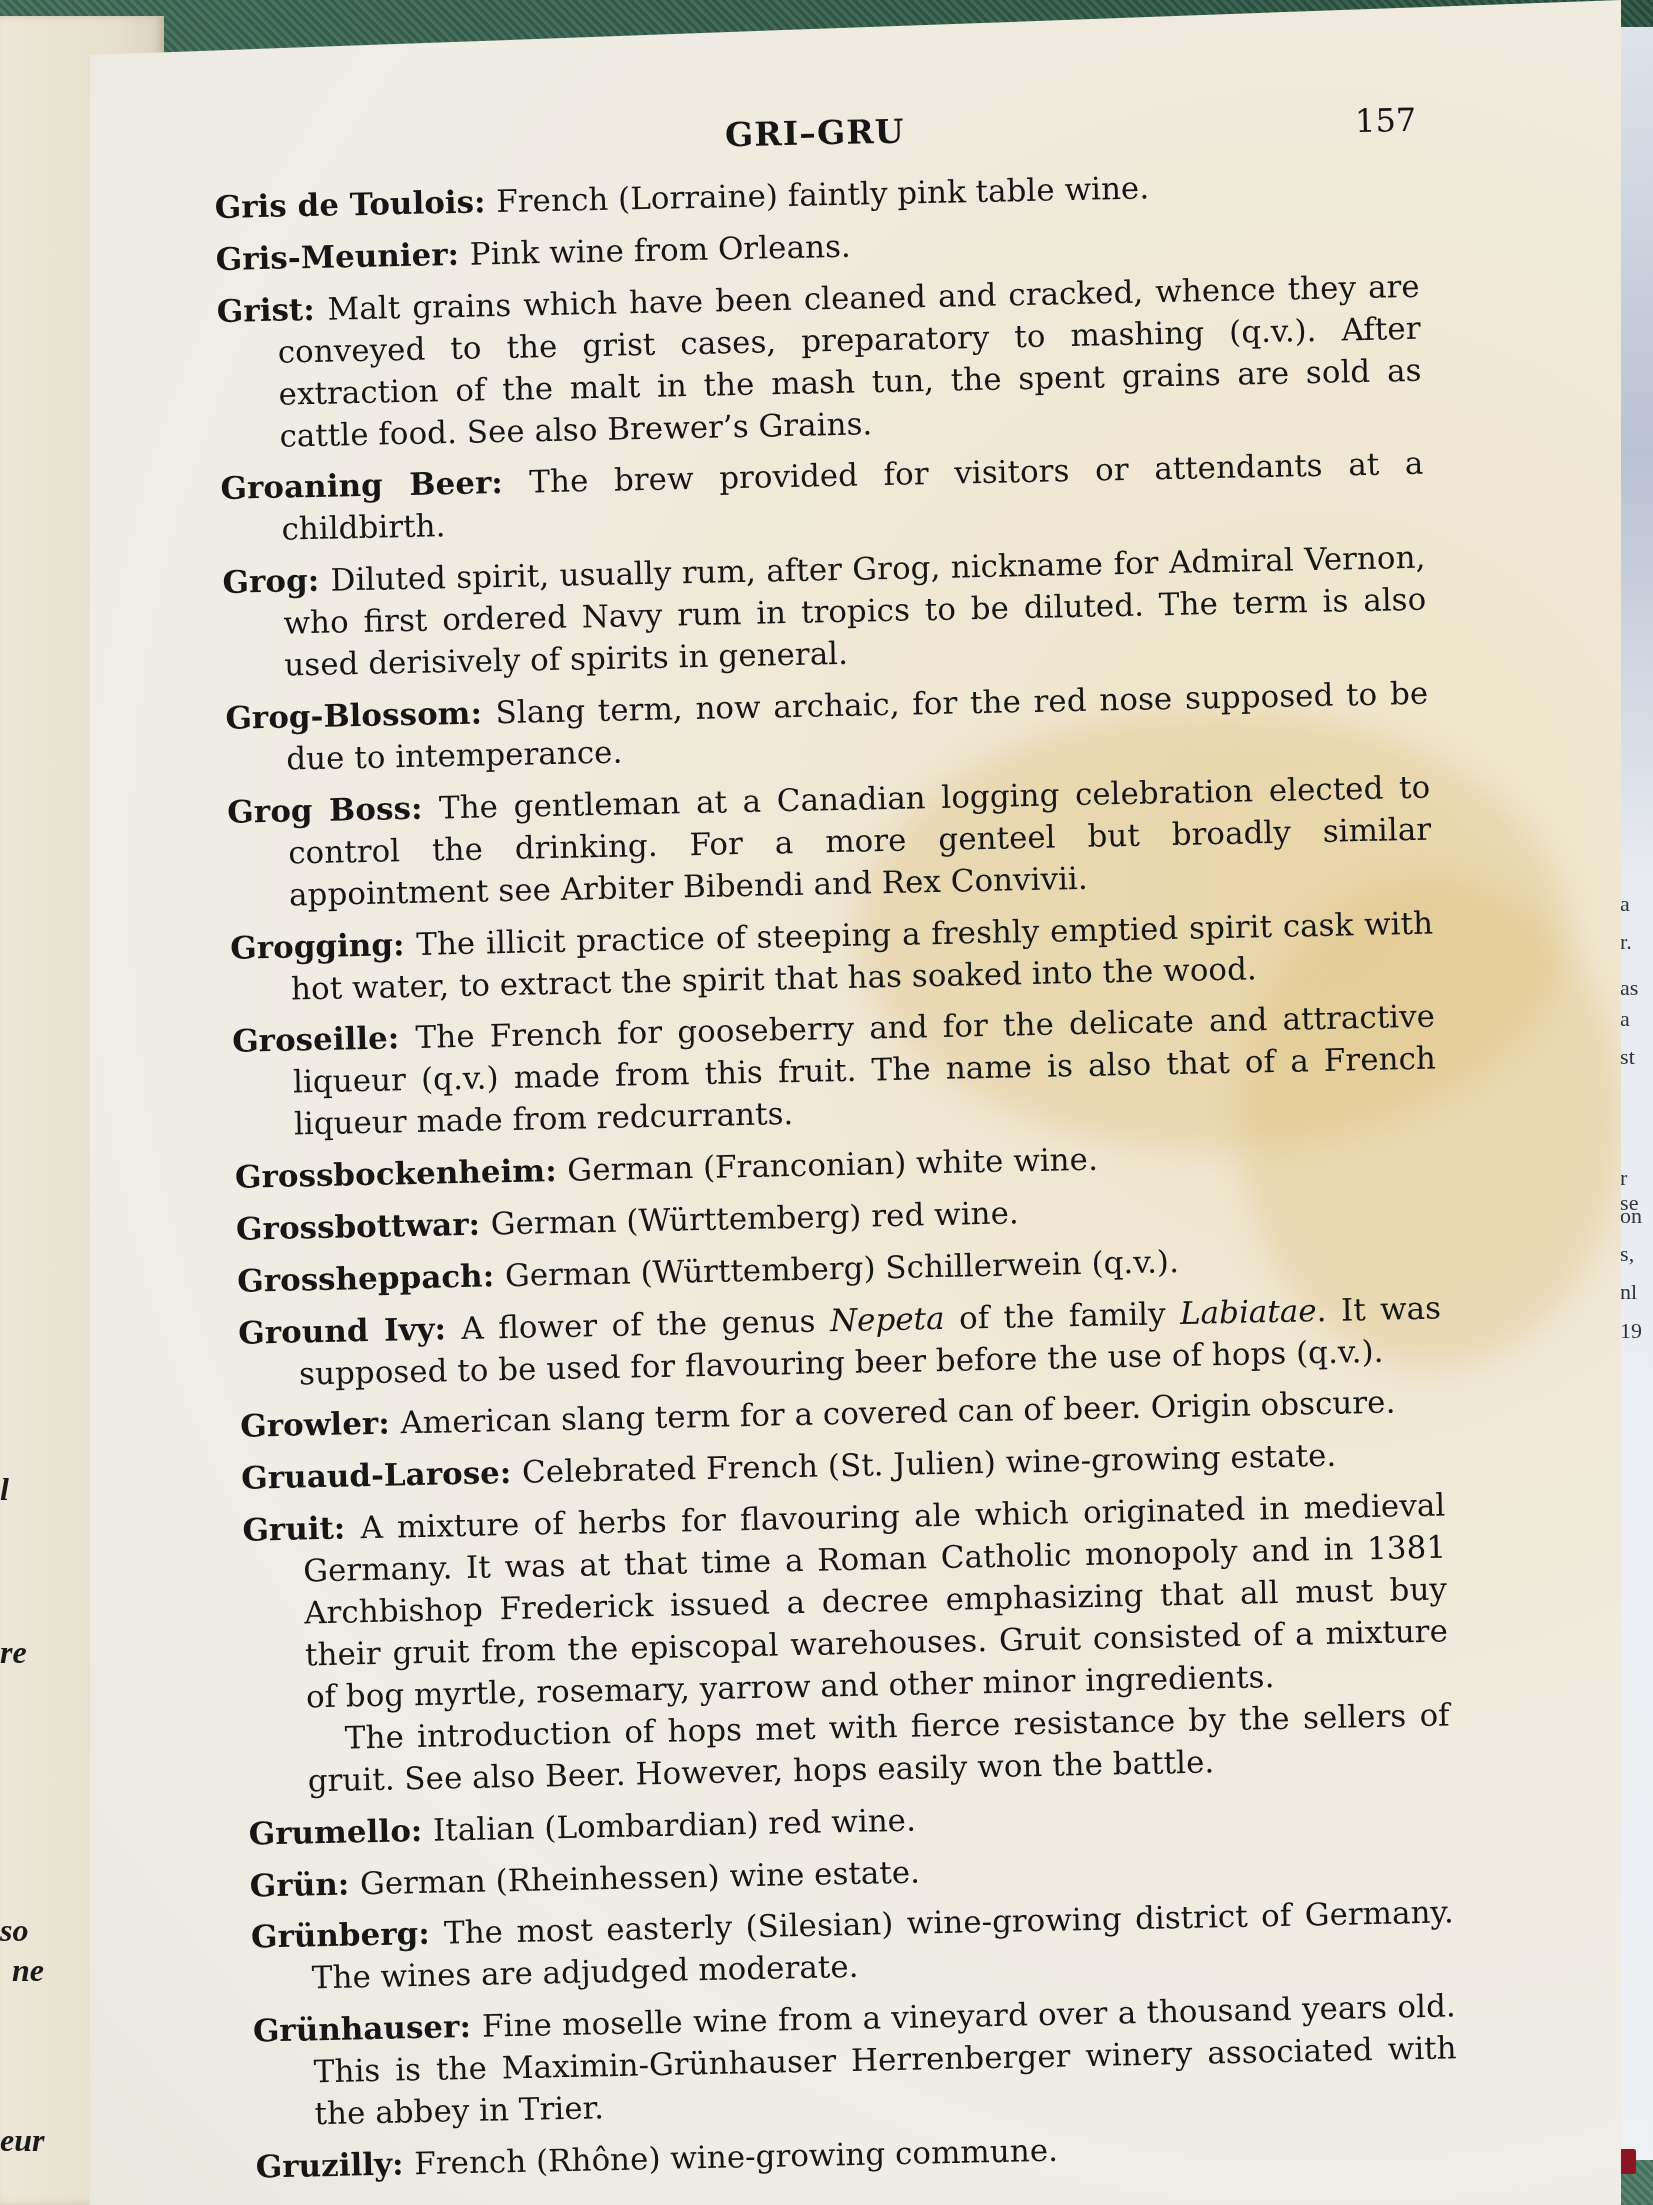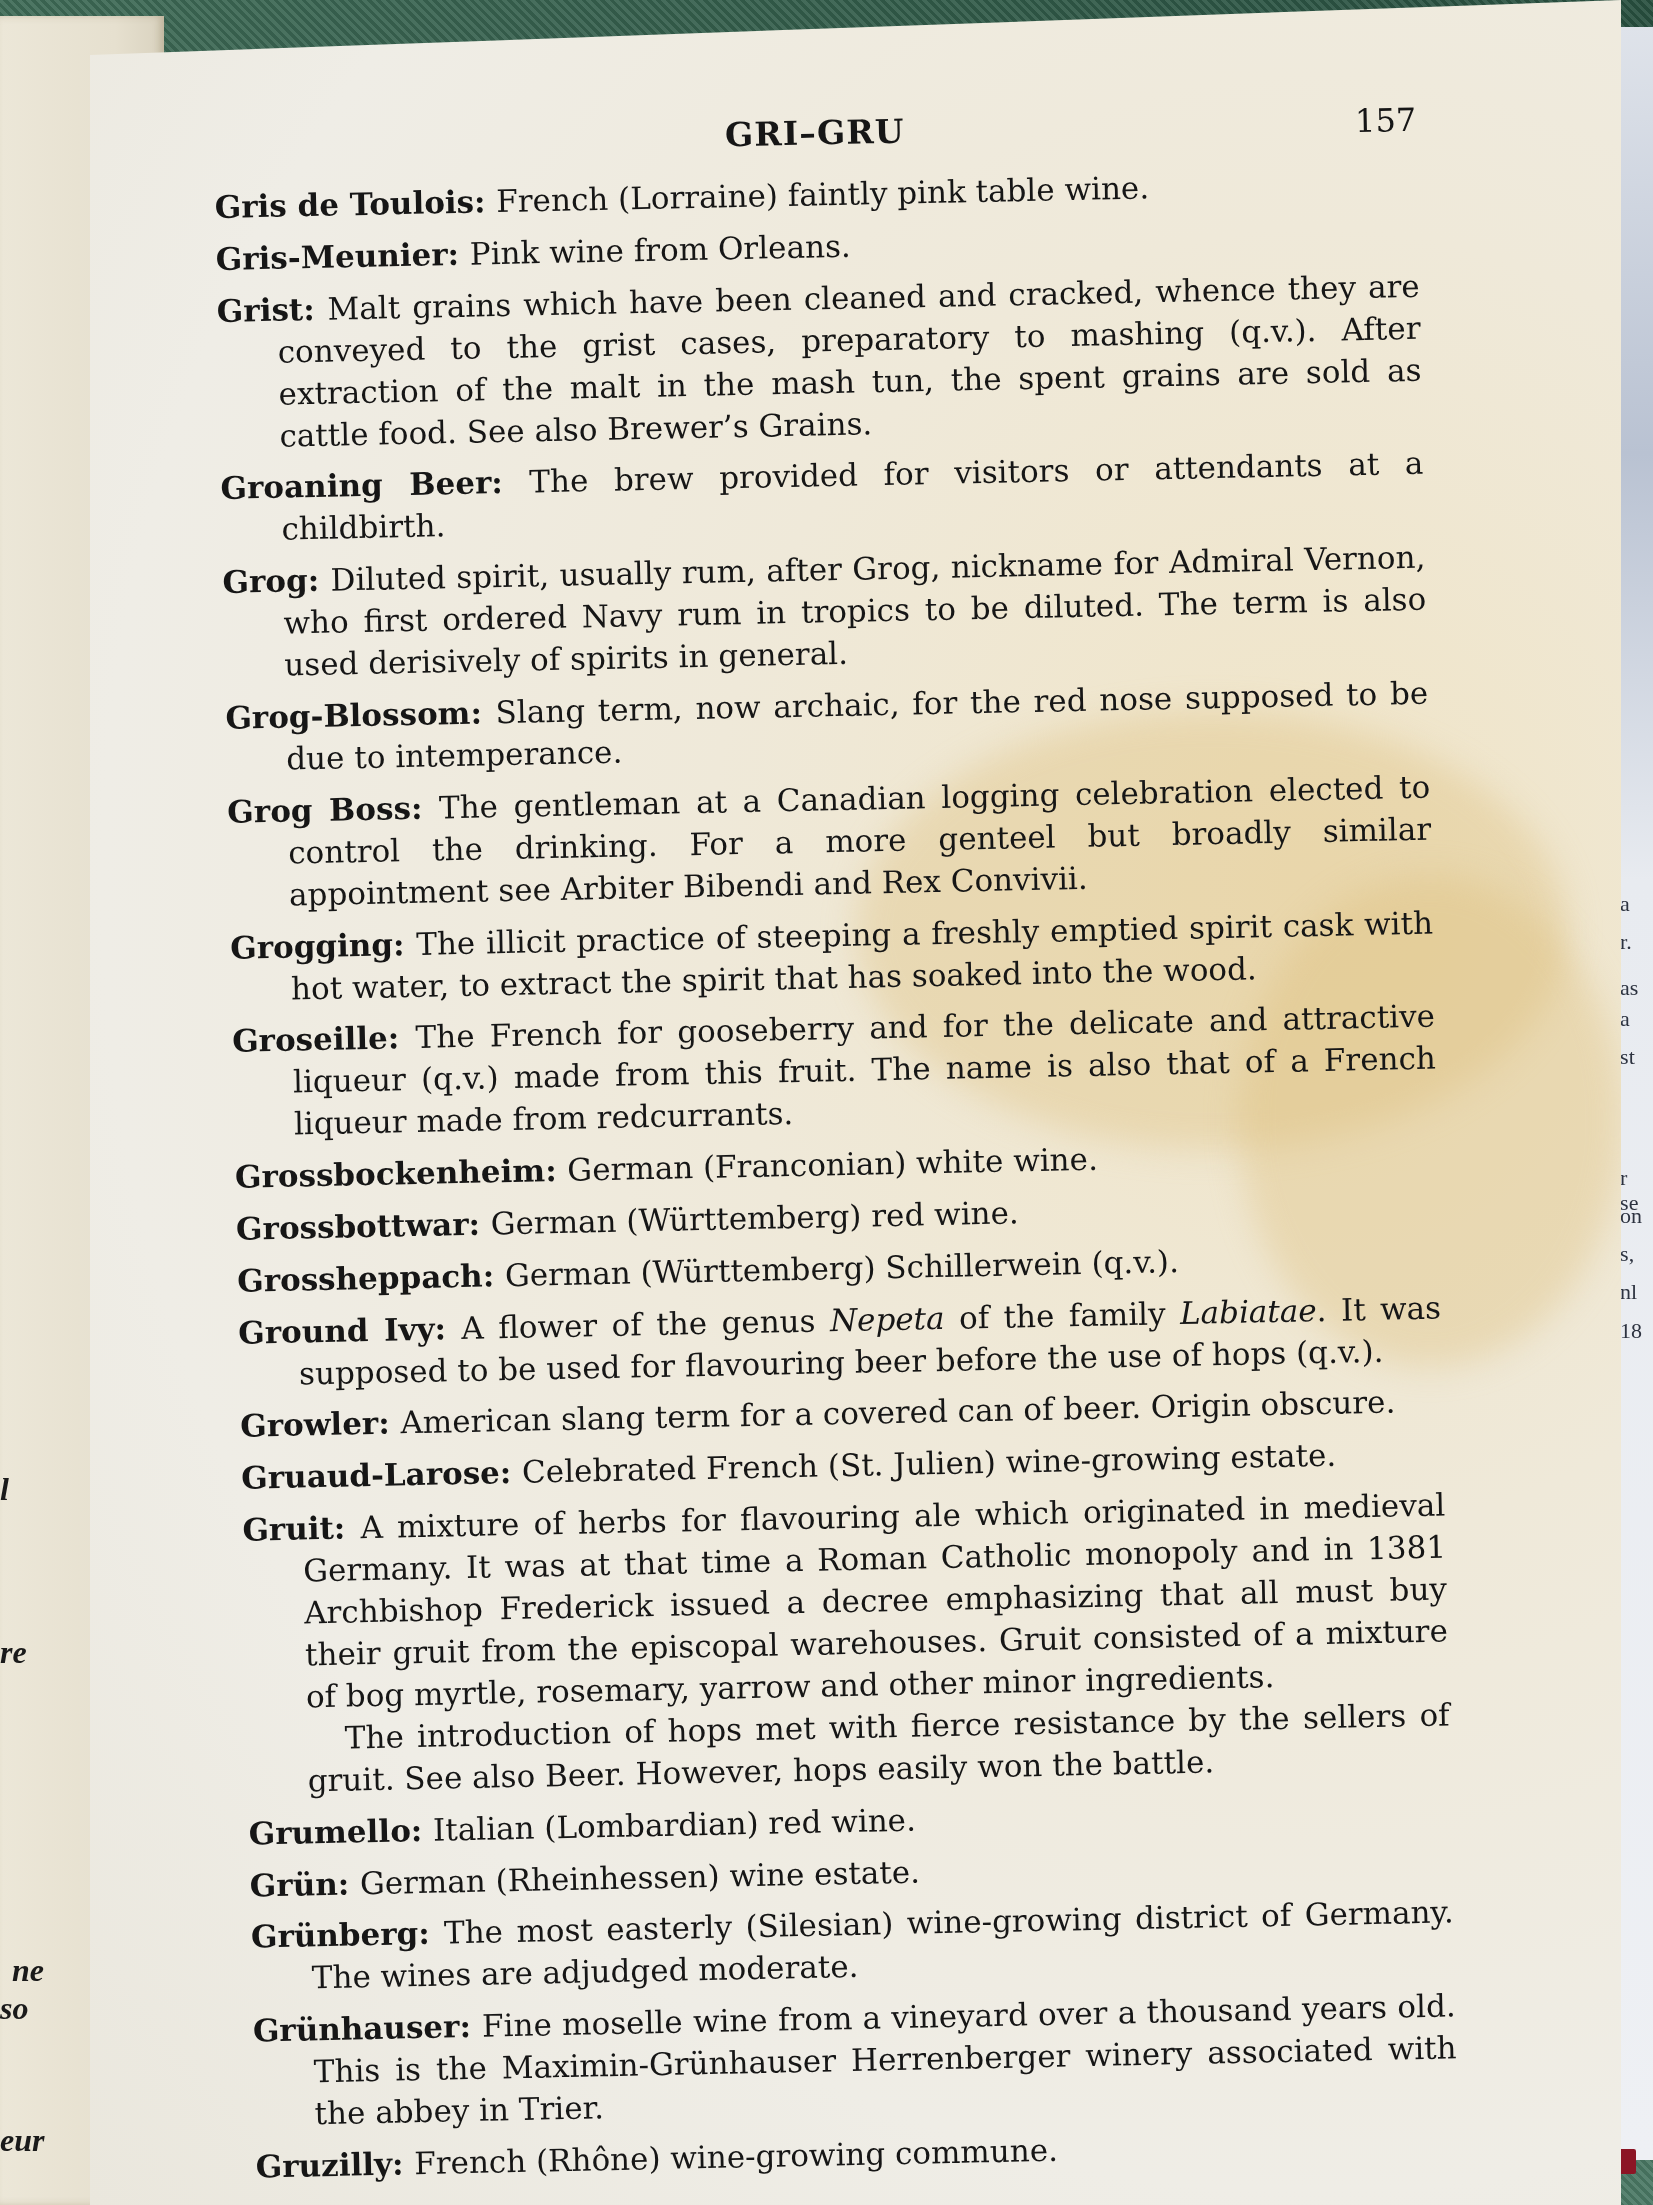--- a/index.html
+++ b/index.html
@@ -77,30 +77,30 @@
   <span class="frag" style="top:864px">a</span>
   <span class="frag" style="top:902px">r.</span>
   <span class="frag" style="top:948px">as</span>
   <span class="frag" style="top:979px">a</span>
   <span class="frag" style="top:1017px">st</span>
   <span class="frag" style="top:1163px">se</span>
   <span class="frag" style="top:1138px">r</span>
   <span class="frag" style="top:1176px">on</span>
   <span class="frag" style="top:1214px">s,</span>
   <span class="frag" style="top:1252px">nl</span>
-  <span class="frag" style="top:1291px">18</span>
+  <span class="frag" style="top:1291px">19</span>
 </div>
 
 <div class="bookmark"></div>
 
 <div class="left-page">
   <span class="frag" style="left:0;top:1455px">l</span>
   <span class="frag" style="left:0;top:1618px">re</span>
   <span class="frag" style="left:12px;top:1936px">ne</span>
-  <span class="frag" style="left:0;top:1974px">so</span>
+  <span class="frag" style="left:0;top:1896px">so</span>
   <span class="frag" style="left:0;top:2106px">eur</span>
 </div>
 
 <div class="main-page">
   <div class="stain" style="left:766px;top:711px;width:711px;height:438px"></div>
   <div class="stain" style="left:1149px;top:875px;width:383px;height:492px"></div>
 </div>
 
 <div class="text-block">
   <div class="running-head">

